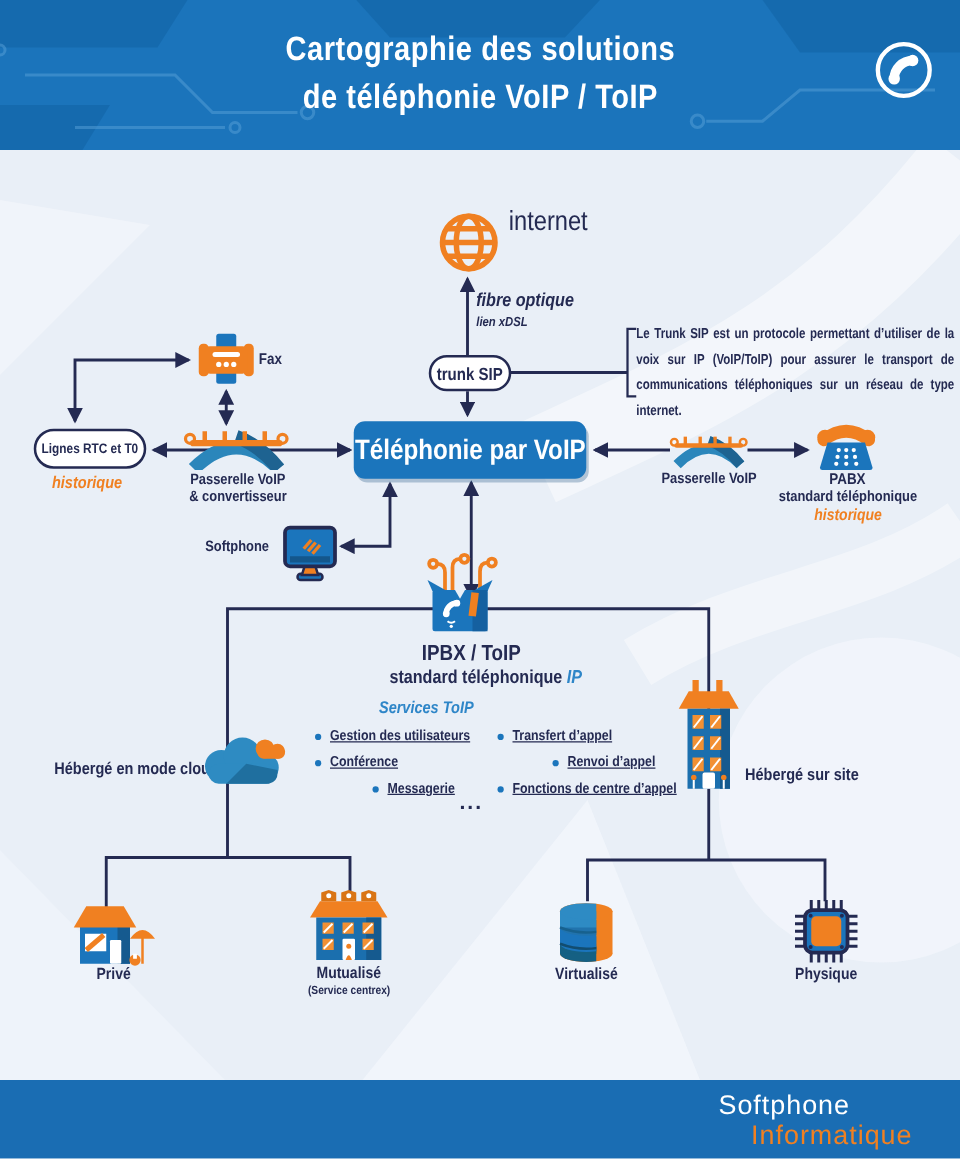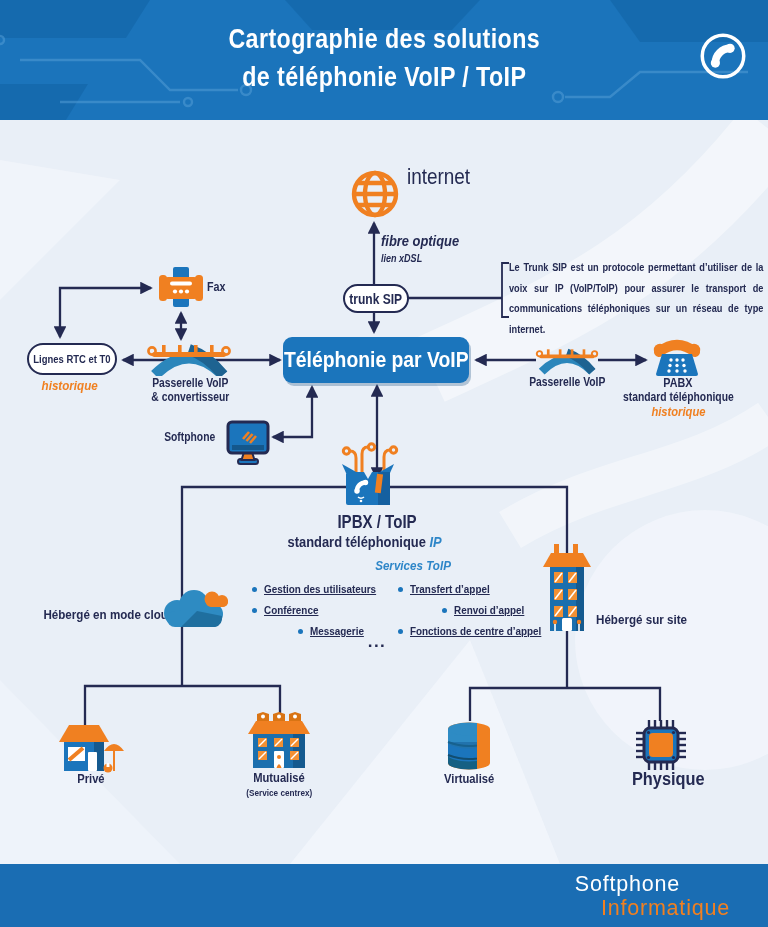--- a/index.html
+++ b/index.html
@@ -236,25 +236,25 @@
     <rect x="44" y="33" width="6" height="19" fill="#f08021" transform="rotate(7 47 42)"></rect>
     <path d="M25 50 A 8.5 8.5 0 0 1 33.5 41.5" stroke="#ffffff" stroke-width="4.6" fill="none" stroke-linecap="round"></path>
     <circle cx="25" cy="50" r="2.7" fill="#ffffff"></circle>
     <circle cx="33.5" cy="41.5" r="2.7" fill="#ffffff"></circle>
     <path d="M26 56 Q29 58.5 32 56" stroke="#ffffff" stroke-width="1.6" fill="none"></path>
     <circle cx="29" cy="60" r="1.3" fill="#ffffff"></circle>
   </svg>
   <div class="abs" style="left:297px;top:512px;width:160px;text-align:center;font-size:17.5px;font-weight:bold;">
     <span class="cnd">IPBX  / ToIP</span>
   </div>
-  <div class="abs" style="left:245px;top:533px;width:240px;text-align:center;font-size:15px;font-weight:bold;">
+  <div class="abs" style="left:269px;top:533px;width:240px;text-align:center;font-size:15px;font-weight:bold;">
     <span class="cnd"><span>standard téléphonique</span> <span style="color:#2e86c8;font-style:italic;">IP</span></span>
   </div>
 
-  <div class="abs" style="left:297px;top:558px;width:160px;text-align:right;font-size:13.5px;font-weight:bold;font-style:italic;color:#2e86c8;">
+  <div class="abs" style="left:297px;top:558px;width:160px;text-align:left;font-size:13.5px;font-weight:bold;font-style:italic;color:#2e86c8;">
     <span class="cnd">Services ToIP</span>
   </div>
 
   <div class="abs svc-row" style="left:252px;top:583px;">
     <span class="dot"></span>
     <span class="svc-txt cnd-l">Gestion des utilisateurs</span>
   </div>
   <div class="abs svc-row" style="left:252px;top:604px;">
     <span class="dot"></span>
     <span class="svc-txt cnd-l">Conférence</span>
@@ -432,21 +432,21 @@
         <line x1="43" y1="32" x2="51" y2="32"></line>
         <line x1="43" y1="38" x2="51" y2="38"></line>
     </g>
     <rect x="9" y="9" width="34" height="34" rx="6" fill="#1b75bc" stroke="#242a52" stroke-width="3"></rect>
     <rect x="14" y="14" width="24" height="24" rx="4" fill="#f08021"></rect>
     <circle cx="13.5" cy="13.5" r="1.6" fill="#242a52"></circle>
     <circle cx="38.5" cy="13.5" r="1.6" fill="#242a52"></circle>
     <circle cx="13.5" cy="38.5" r="1.6" fill="#242a52"></circle>
     <circle cx="38.5" cy="38.5" r="1.6" fill="#242a52"></circle>
   </svg>
-  <div class="abs lbl" style="left:626px;top:772px;width:70px;font-size:19px;">
+  <div class="abs lbl" style="left:626px;top:772px;width:70px;font-size:13px;">
     <span class="cnd">Physique</span>
   </div>
 
   <div id="footer" class="abs">
     <div class="abs brand" style="right:38px;top:8px;width:240px;">
       <div style="color:#ffffff;padding-right:50px;">Softphone</div>
       <div style="color:#f08021;">Informatique</div>
     </div>
   </div>
 

